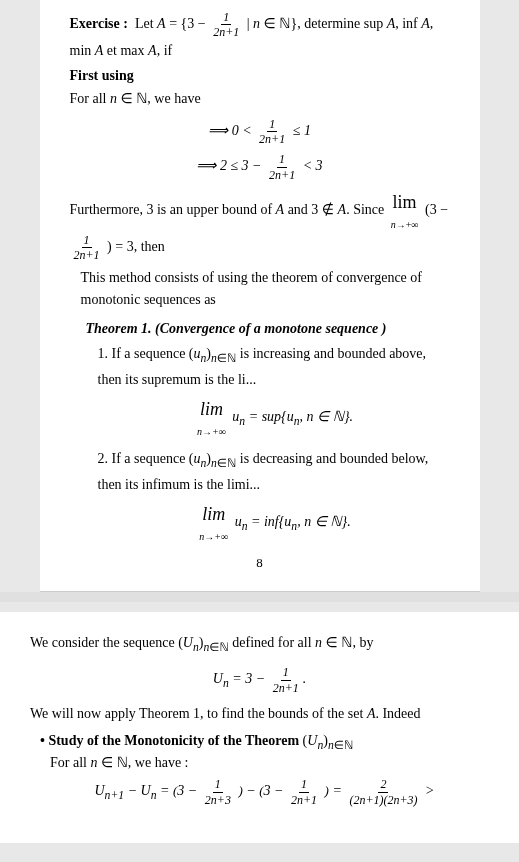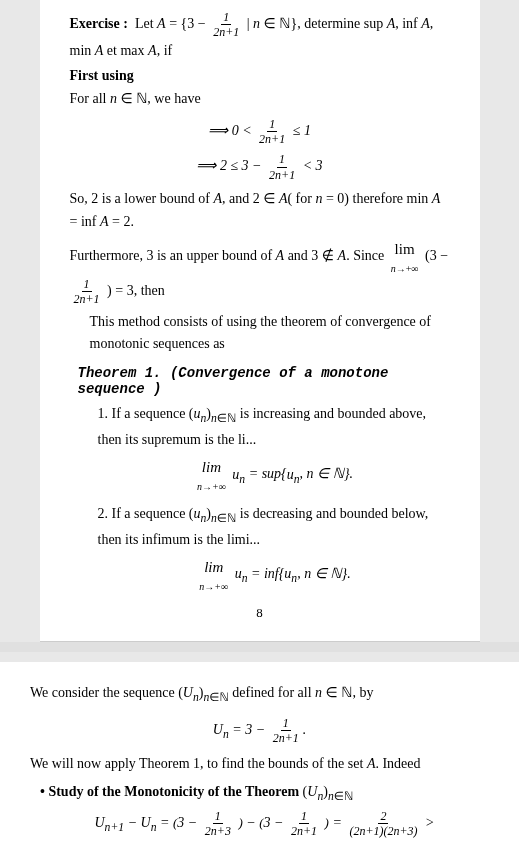--- a/index.html
+++ b/index.html
@@ -35,22 +35,21 @@
       line-height: 1.6;
     }
     .math-display {
       text-align: center;
       margin: 6px 0;
       font-style: italic;
     }
     .theorem-title {
       font-weight: bold;
       font-style: italic;
-      margin: 10px 0 6px 8px;
-      font-family: Liberation Mono, monospace;
+      margin: 10px 0 6px 16px;
     }
     .theorem-item {
       margin-left: 28px;
       margin-bottom: 8px;
       line-height: 1.6;
     }
     .page-number {
       text-align: center;
       margin-top: 10px;
       font-size: 13px;
@@ -88,21 +87,21 @@
       font-size: 12px;
     }
     .lim-block {
       display: inline-flex;
       flex-direction: column;
       align-items: center;
       vertical-align: middle;
       margin: 0 3px;
     }
     .lim-top {
-      font-size: 15px;
+      font-size: 18px;
     }
     .lim-sub {
       font-size: 10px;
     }
     .exercise-header {
       margin-bottom: 6px;
       line-height: 1.6;
     }
   </style>
 </head>
@@ -136,38 +135,35 @@
   </div>
   <div class="math-display">
     ⟹ 2 ≤ 3 −
     <span class="frac">
         <span class="frac-num">1</span>
         <span class="frac-den">2<i>n</i>+1</span>
       </span>
     &lt; 3
   </div>
 
-  <div class="normal-text">
-    So, 2 is a lower bound of <i>A</i>, and 2 ∈ <i>A</i>( for <i>n</i> = 0) therefore min <i>A</i> = inf <i>A</i> = 2.
-  </div>
   <div class="normal-text">
     Furthermore, 3 is an upper bound of <i>A</i> and 3 ∉ <i>A</i>. Since
     <span class="lim-block">
         <span class="lim-top">lim</span>
         <span class="lim-sub"><i>n</i>→+∞</span>
       </span>
     (3 −
     <span class="frac">
         <span class="frac-num">1</span>
         <span class="frac-den">2<i>n</i>+1</span>
       </span>
     ) = 3, then
   </div>
 
-  <div class="normal-text" style="margin-left:20px;">
+  <div class="normal-text" style="margin-left:11px;">
     This method consists of using the theorem of convergence of monotonic sequences as
   </div>
 
   <div class="theorem-title">
     Theorem 1.&nbsp;<span style="font-style:italic;">(Convergence of a monotone sequence )</span>
   </div>
 
   <div class="theorem-item">
     1. If a sequence (<i>u<sub>n</sub></i>)<sub><i>n</i>∈ℕ</sub> is increasing and bounded above, then its supremum is the li...
     <div class="math-display" style="margin-top:4px;">
@@ -209,20 +205,21 @@
       </span>.
   </div>
 
   <div class="normal-text">
     We will now apply Theorem 1, to find the bounds of the set <i>A</i>. Indeed
   </div>
 
   <div class="bullet-item" style="list-style:none; margin-top:8px;">
     <span style="font-weight:bold;">Study of the Monotonicity of the Theorem</span>
     (<i>U<sub>n</sub></i>)<sub><i>n</i>∈ℕ</sub>
+    <div style="margin-left:10px; margin-top:2px;">For all <i>n</i> ∈ ℕ, we have :</div>
     <div class="math-display" style="margin: 6px 0;">
       <i>U</i><sub><i>n</i>+1</sub> − <i>U<sub>n</sub></i> =
       <span style="font-size:13px;">(</span>3 −
       <span class="frac">
           <span class="frac-num">1</span>
           <span class="frac-den">2<i>n</i>+3</span>
         </span>
       <span style="font-size:13px;">)</span>
       −
       <span style="font-size:13px;">(</span>3 −

